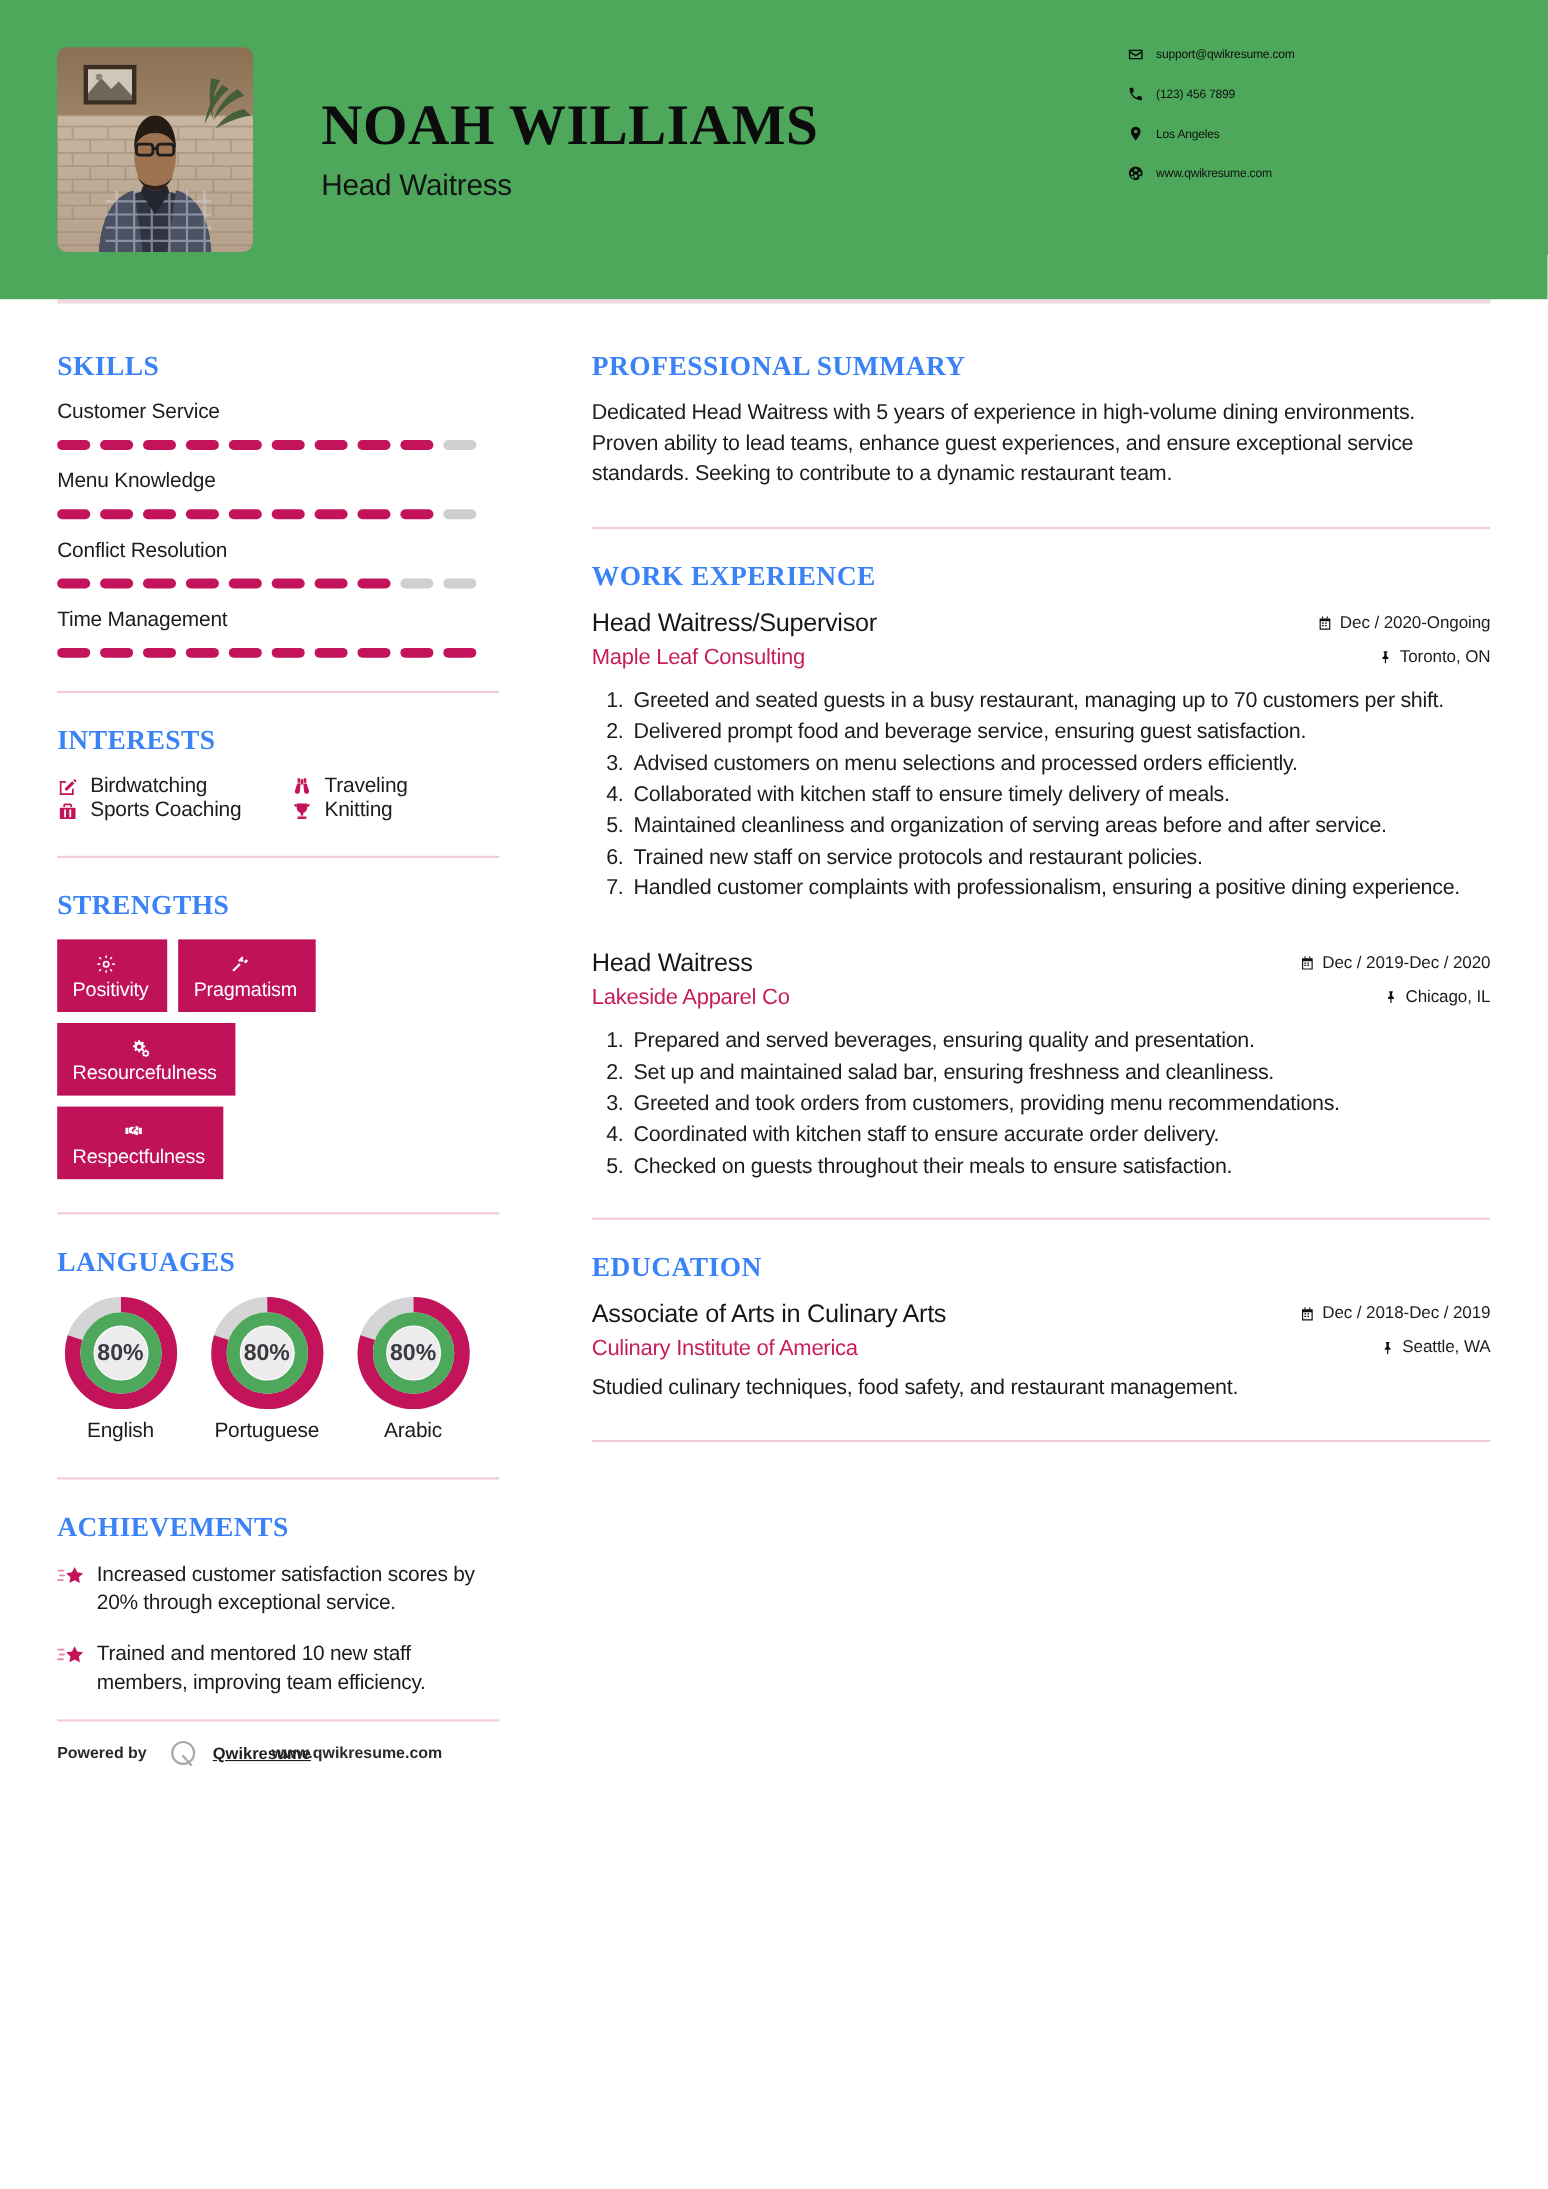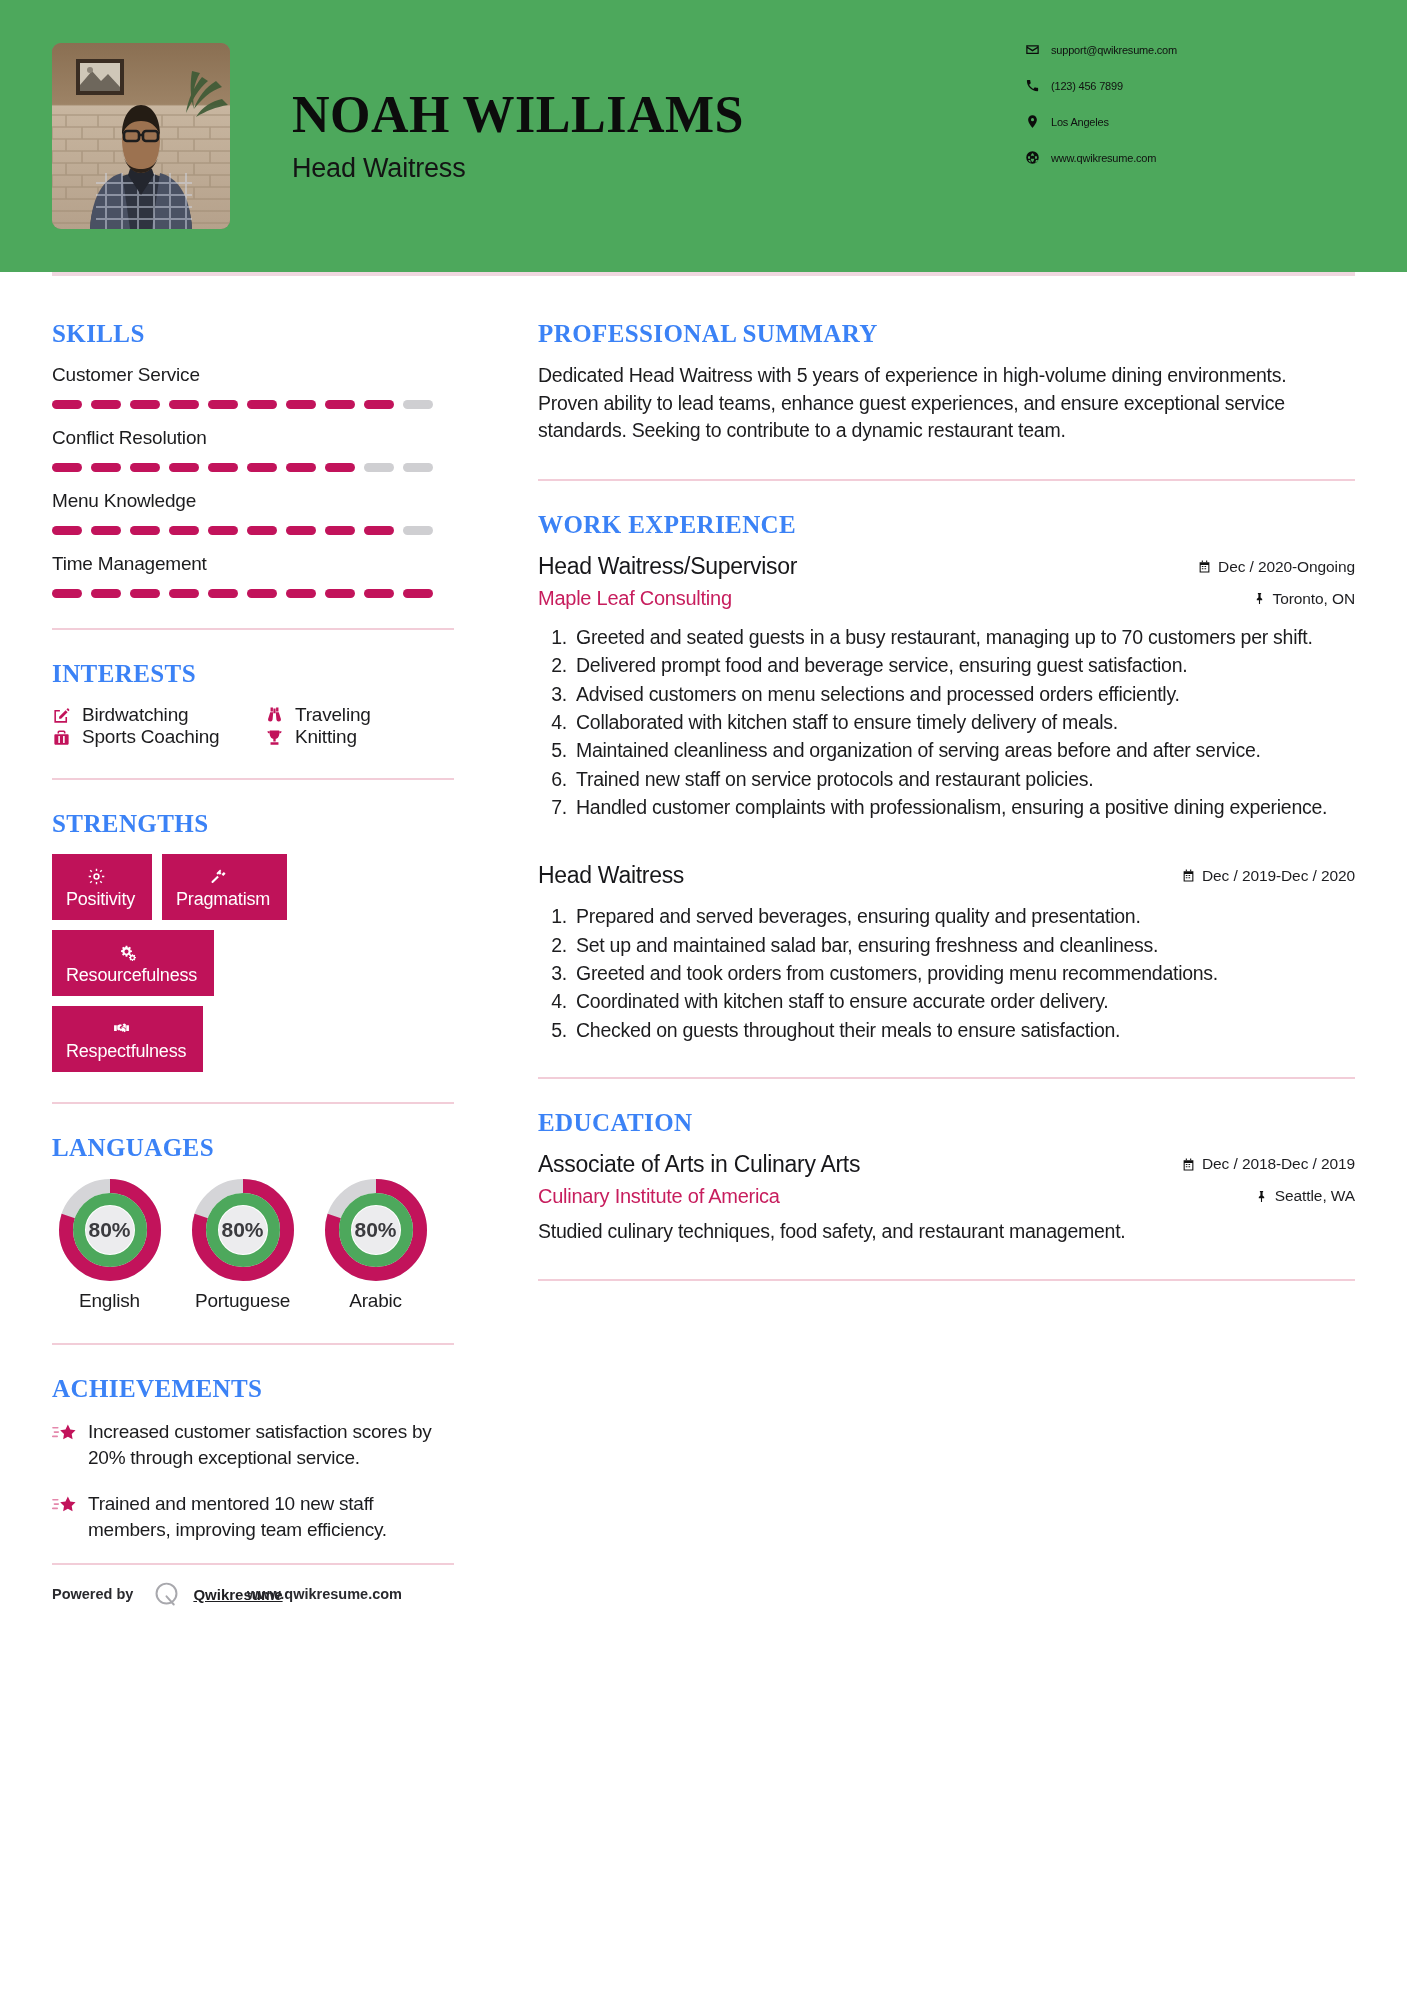--- a/index.html
+++ b/index.html
@@ -376,46 +376,46 @@
               <span class="dash on"></span>
               <span class="dash on"></span>
               <span class="dash on"></span>
               <span class="dash on"></span>
               <span class="dash on"></span>
               <span class="dash on"></span>
               <span class="dash"></span>
           </div>
         </div>
         <div class="skill">
+          <div class="skill-name">Menu Knowledge</div>
+          <div class="dashbar">
+            <span class="dash on"></span>
+              <span class="dash on"></span>
+              <span class="dash on"></span>
+              <span class="dash on"></span>
+              <span class="dash on"></span>
+              <span class="dash on"></span>
+              <span class="dash on"></span>
+              <span class="dash on"></span>
+              <span class="dash on"></span>
+              <span class="dash"></span>
+          </div>
+        </div>
+        <div class="skill">
           <div class="skill-name">Conflict Resolution</div>
           <div class="dashbar">
             <span class="dash on"></span>
               <span class="dash on"></span>
               <span class="dash on"></span>
               <span class="dash on"></span>
               <span class="dash on"></span>
               <span class="dash on"></span>
               <span class="dash on"></span>
               <span class="dash on"></span>
               <span class="dash"></span>
-              <span class="dash"></span>
-          </div>
-        </div>
-        <div class="skill">
-          <div class="skill-name">Menu Knowledge</div>
-          <div class="dashbar">
-            <span class="dash on"></span>
-              <span class="dash on"></span>
-              <span class="dash on"></span>
-              <span class="dash on"></span>
-              <span class="dash on"></span>
-              <span class="dash on"></span>
-              <span class="dash on"></span>
-              <span class="dash on"></span>
-              <span class="dash on"></span>
               <span class="dash"></span>
           </div>
         </div>
         <div class="skill">
           <div class="skill-name">Time Management</div>
           <div class="dashbar">
             <span class="dash on"></span>
               <span class="dash on"></span>
               <span class="dash on"></span>
               <span class="dash on"></span>
@@ -678,20 +678,31 @@
             <div class="job-title">Head Waitress</div>
             <div class="job-meta">
               <span class="ico">
                 <svg viewBox="0 0 24 24">
                     <path d="M7 1h2v3H7zM15 1h2v3h-2z"></path>
                     <path d="M3 4h18v19H3V4zm2 5v12h14V9H5z"></path>
                     <path d="M7 11h3v2H7zm5 0h3v2h-3zm-5 4h3v2H7zm5 0h3v2h-3z"></path>
                   </svg>
               </span>
               <span>Dec / 2019-Dec / 2020</span>
+            </div>
+          </div>
+          <div class="job-sub-row">
+            <div class="job-company">Lakeside Apparel Co</div>
+            <div class="job-meta">
+              <span class="ico">
+                <svg viewBox="0 0 24 24">
+                    <path d="M9 2h6v2h-1v6l3 3v2h-4v7h-2v-7H7v-2l3-3V4H9V2z"></path>
+                  </svg>
+              </span>
+              <span>Chicago, IL</span>
             </div>
           </div>
           <ol class="bullets">
             <li>Prepared and served beverages, ensuring quality and presentation.</li>
             <li>Set up and maintained salad bar, ensuring freshness and cleanliness.</li>
             <li>Greeted and took orders from customers, providing menu recommendations.</li>
             <li>Coordinated with kitchen staff to ensure accurate order delivery.</li>
             <li>Checked on guests throughout their meals to ensure satisfaction.</li>
           </ol>
         </div>

